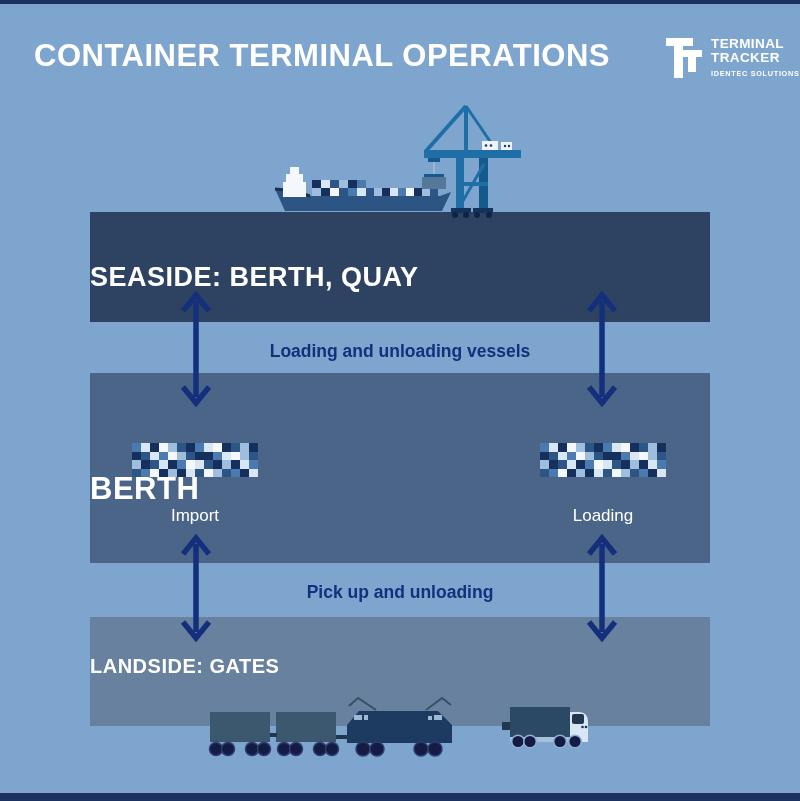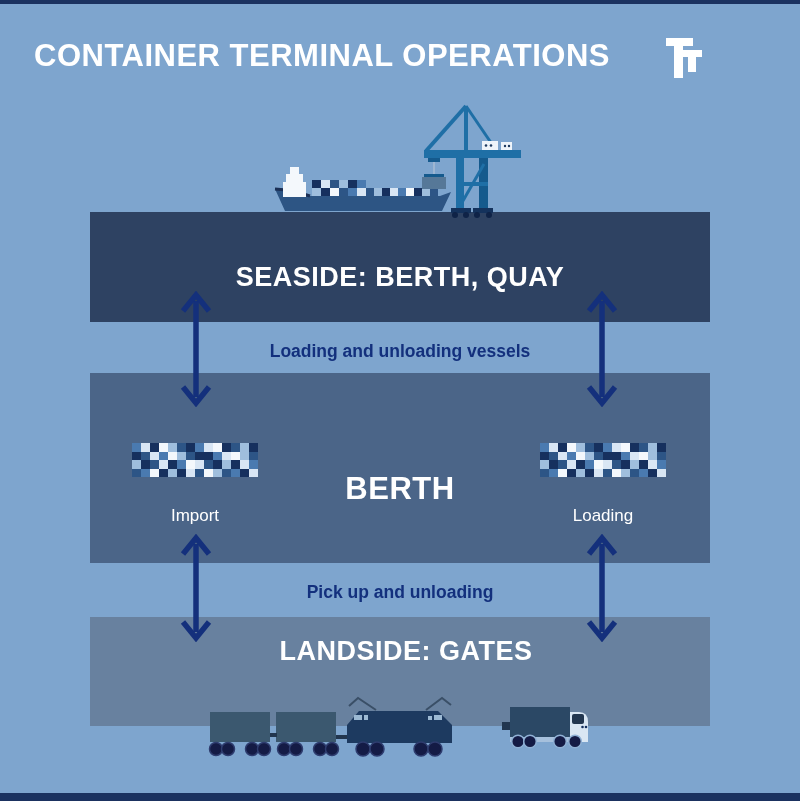--- a/index.html
+++ b/index.html
@@ -25,26 +25,26 @@
   .logo-text { margin-left:7px; padding-top:1px; }
   .logo-line { font-size:13.5px; font-weight:800; letter-spacing:.4px; line-height:14px; white-space:nowrap; }
   .logo-sub { font-size:7.3px; font-weight:700; letter-spacing:.7px; margin-top:4px; white-space:nowrap; }
 
   .band { position:absolute; left:90px; width:620px; }
   .band.seaside  { top:212px; height:110px; background:var(--seaside); }
   .band.yard     { top:373px; height:190px; background:var(--yard); }
   .band.landside { top:617px; height:109px; background:var(--landside); }
 
   .band-label {
-    position:absolute; left:90px; width:620px; text-align:center;
+    position:absolute; left:90px; width:620px; 
     color:#fff; font-weight:800; letter-spacing:.5px; white-space:nowrap;
   }
   .seaside-label  { top:262px; font-size:27px; }
   .yard-label     { top:471px; font-size:31px; }
-  .landside-label { top:636px; font-size:27px;padding-left:12px; }
+  .landside-label { top:655px; font-size:20px; }
 
   .flow-text {
     position:absolute; left:0; width:800px; text-align:center;
     color:var(--flow-text); font-size:17.5px; font-weight:700;
   }
   .flow-text.one { top:341px; }
   .flow-text.two { top:582px; }
 
   .flow-arrow { position:absolute; width:36px; }
   .flow-arrow.a1l { left:178px; top:291px; height:116px; }
@@ -83,20 +83,25 @@
 
 <h1 class="page-title">CONTAINER TERMINAL OPERATIONS</h1>
 
 <div class="logo">
   <svg class="logo-icon" viewBox="0 0 38 44">
     <rect x="0" y="2" width="27" height="8" fill="#ffffff"></rect>
     <rect x="8" y="2" width="9" height="40" fill="#ffffff"></rect>
     <rect x="17" y="14" width="19" height="7" fill="#ffffff"></rect>
     <rect x="22" y="14" width="8" height="22" fill="#ffffff"></rect>
   </svg>
+  <div class="logo-text">
+    <div class="logo-line">TERMINAL</div>
+    <div class="logo-line">TRACKER</div>
+    <div class="logo-sub">IDENTEC SOLUTIONS</div>
+  </div>
 </div>
 
 <div class="band seaside"></div>
 <div class="band yard"></div>
 <div class="band landside"></div>
 
 <div class="band-label seaside-label">SEASIDE: BERTH, QUAY</div>
 <div class="band-label yard-label">BERTH</div>
 <div class="band-label landside-label">LANDSIDE: GATES</div>
 

